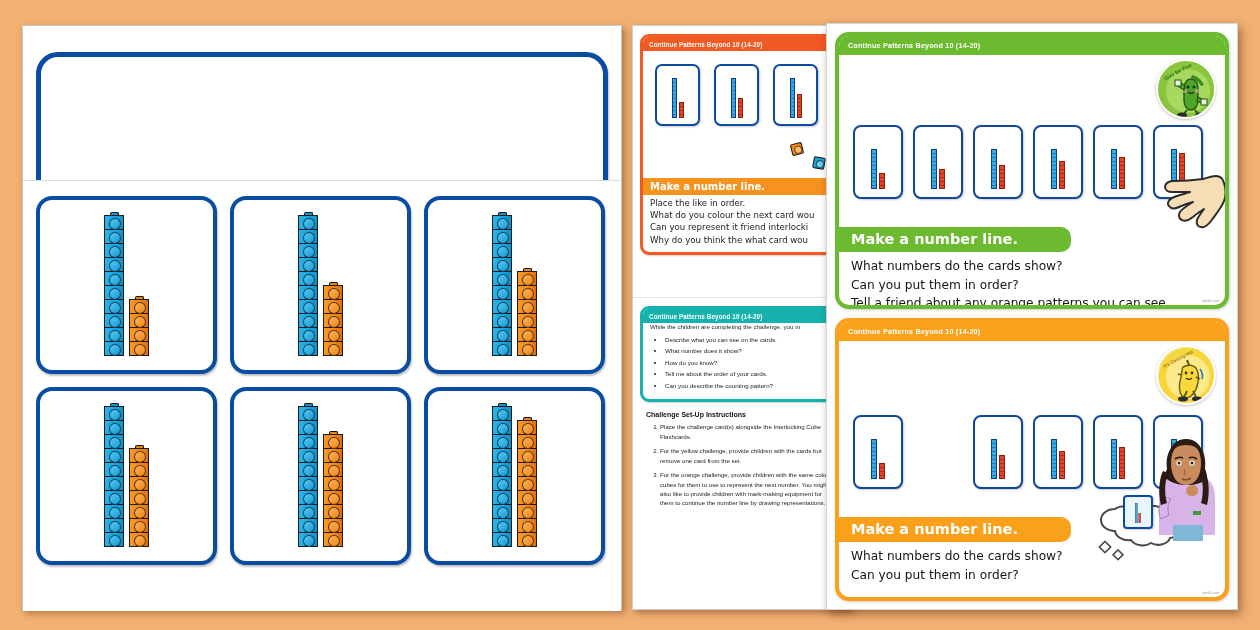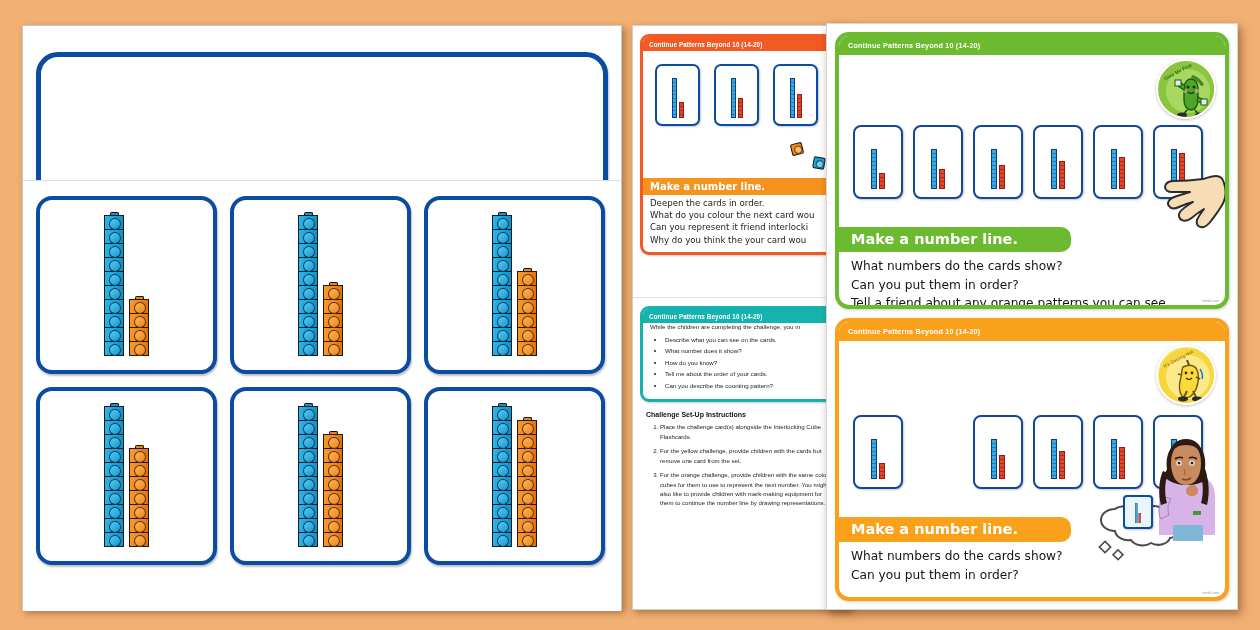--- a/index.html
+++ b/index.html
@@ -400,24 +400,24 @@
           <div class="bars">
               <div class="bar b" style="height: 40px;"></div>
               <div class="bar r" style="height: 24px;"></div>
             </div>
         </div>
         <div class="loose-cube o" style="left:148px; top:92px; transform:rotate(-14deg);"></div>
         <div class="loose-cube bl" style="left:170px; top:106px; transform:rotate(10deg);"></div>
       </div>
       <div class="mini-band">Make a number line.</div>
       <div class="mini-lines">
-        <div>Deepen the cards in order.</div>
+        <div>Place the like in order.</div>
         <div>What do you colour the next card wou</div>
         <div>Can you represent it friend interlocki</div>
-        <div>Why do you think the your card wou</div>
+        <div>Why do you think the what card wou</div>
       </div>
     </div>
   </div>
 
   <div class="mini-page b">
     <div class="mini-card teal">
       <div class="mini-hdr">Continue Patterns Beyond 10 (14-20)</div>
       <div class="teal-intro">While the children are completing the challenge, you m</div>
       <ul class="teal-list" id="teal-list">
           <li>Describe what you can see on the cards.</li>

